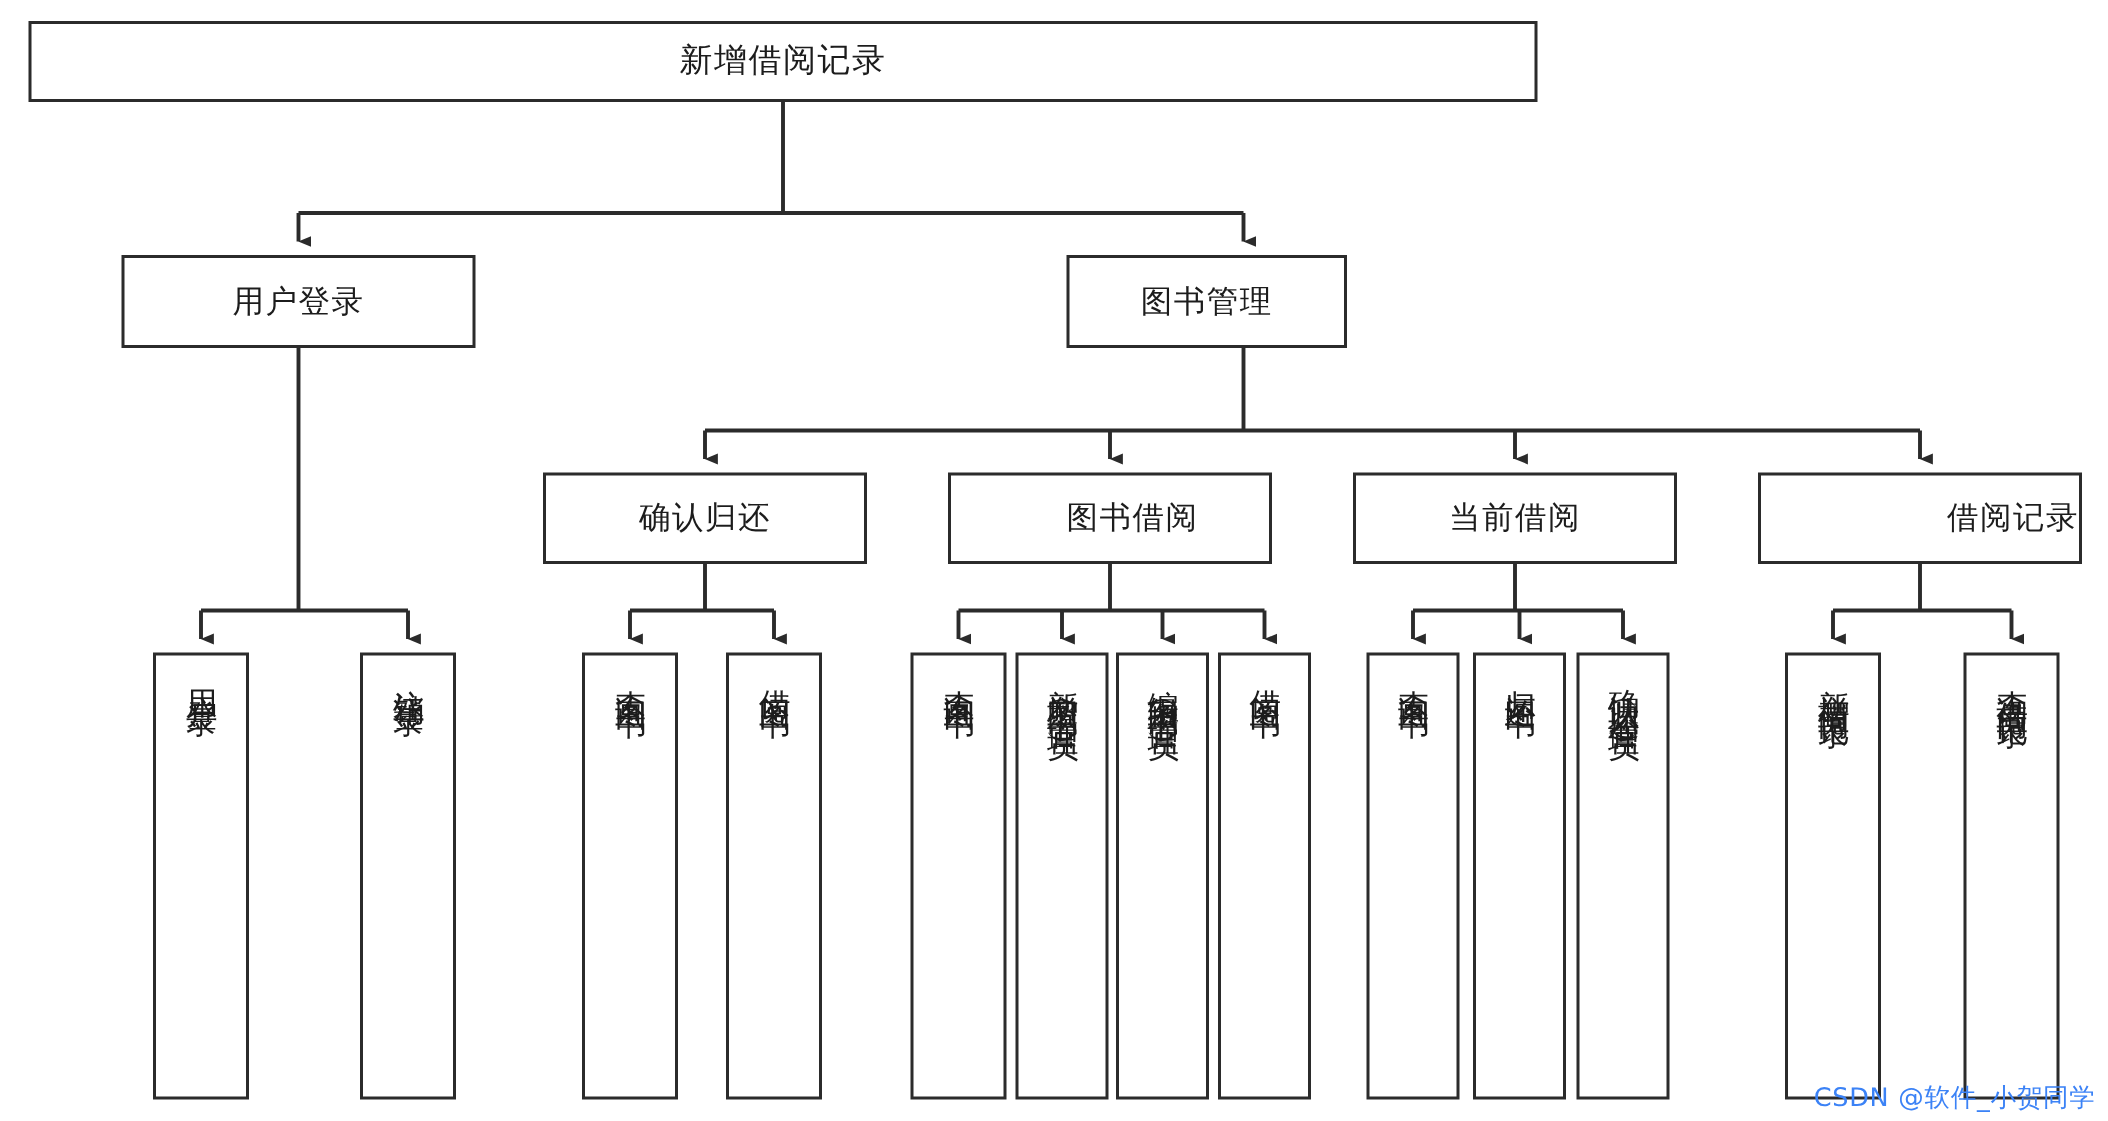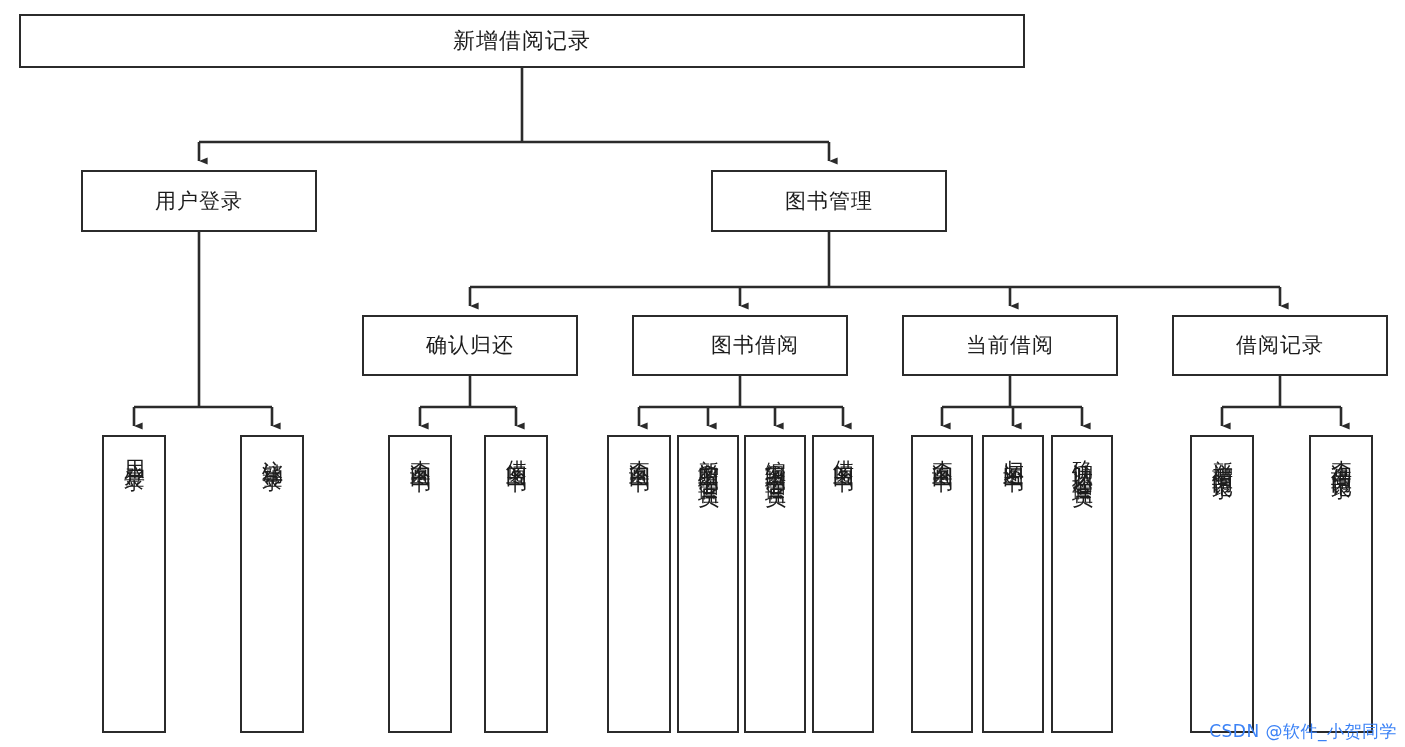--- a/index.html
+++ b/index.html
@@ -119,37 +119,37 @@
   </svg>
 
   <div class="node root horizontal" style="left:19px;top:14px;width:1006px;height:54px;">
     <span class="label">新增借阅记录</span>
   </div>
 
   <div class="node horizontal" style="left:81px;top:170px;width:236px;height:62px;">
     <span class="label">用户登录</span>
   </div>
 
-  <div class="node horizontal" style="left:711px;top:170px;width:236px;height:62px;">
+  <div class="node horizontal" style="left:711px;top:170px;width:187px;height:62px;">
     <span class="label">图书管理</span>
   </div>
 
   <div class="node horizontal" style="left:362px;top:315px;width:216px;height:61px;">
     <span class="label">确认归还</span>
   </div>
 
   <div class="node horizontal" style="left:632px;top:315px;width:216px;height:61px;padding-left:30px;">
     <span class="label">图书借阅</span>
   </div>
 
   <div class="node horizontal" style="left:902px;top:315px;width:216px;height:61px;">
     <span class="label">当前借阅</span>
   </div>
 
-  <div class="node horizontal" style="left:1172px;top:315px;width:216px;height:61px;">
+  <div class="node horizontal" style="left:1172px;top:315px;width:216px;height:61px;justify-content:flex-end;">
     <span class="label">借阅记录</span>
   </div>
 
   <div class="node vertical" style="left:102px;top:435px;width:64px;height:298px;">
     <span class="label">用户登录</span>
   </div>
 
   <div class="node vertical" style="left:240px;top:435px;width:64px;height:298px;">
     <span class="label">注销登录</span>
   </div>

